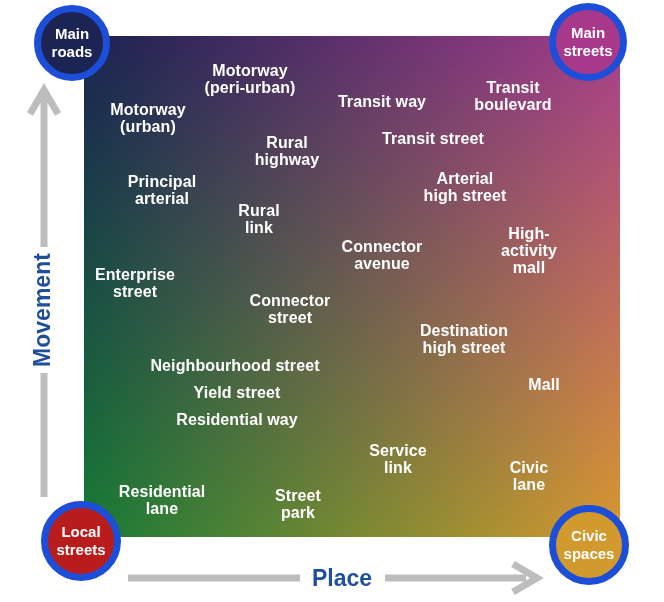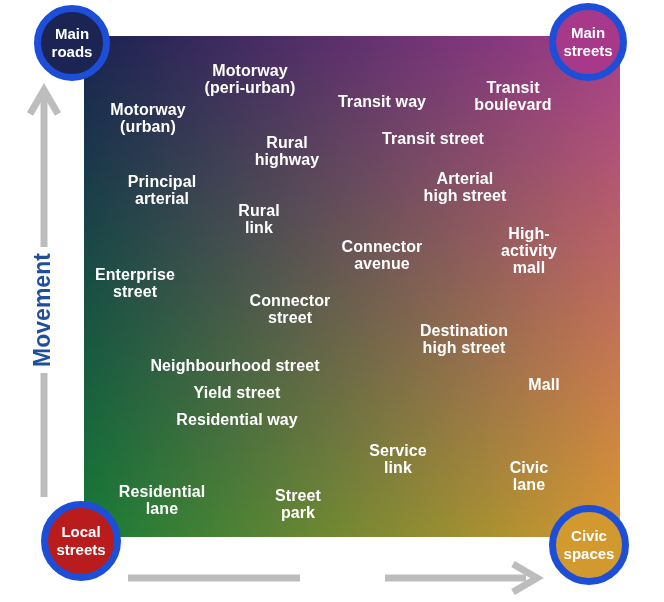--- a/index.html
+++ b/index.html
@@ -132,20 +132,21 @@
     <line x1="18" y1="14" x2="18" y2="165" stroke="#bdbdbd" stroke-width="7"></line>
     <line x1="18" y1="291" x2="18" y2="415" stroke="#bdbdbd" stroke-width="7"></line>
   </svg>
   <div class="axis-label axis-label-movement">Movement</div>
 
   <svg class="axis-arrow" style="left:126px; top:560px;" width="420" height="40" viewBox="0 0 420 40">
     <line x1="2" y1="18" x2="174" y2="18" stroke="#bdbdbd" stroke-width="7"></line>
     <line x1="259" y1="18" x2="400" y2="18" stroke="#bdbdbd" stroke-width="7"></line>
     <polyline points="387,4 411,18 387,32" fill="none" stroke="#bdbdbd" stroke-width="7"></polyline>
   </svg>
+  <div class="axis-label axis-label-place">Place</div>
 
   <div class="corner-circle circle-main-roads">Main
 roads</div>
   <div class="corner-circle circle-main-streets">Main
 streets</div>
   <div class="corner-circle circle-local-streets">Local
 streets</div>
   <div class="corner-circle circle-civic-spaces">Civic
 spaces</div>
 

